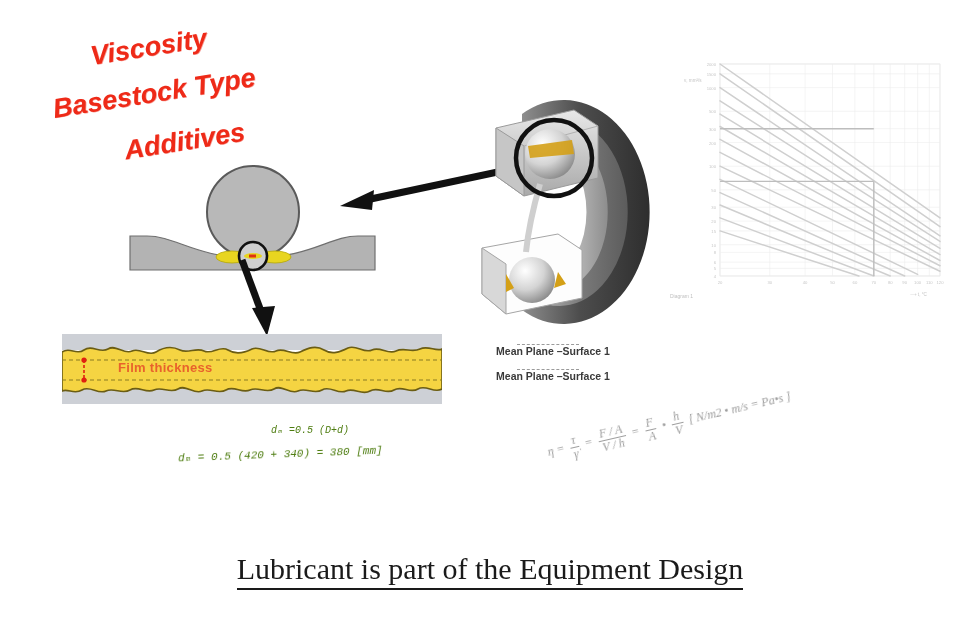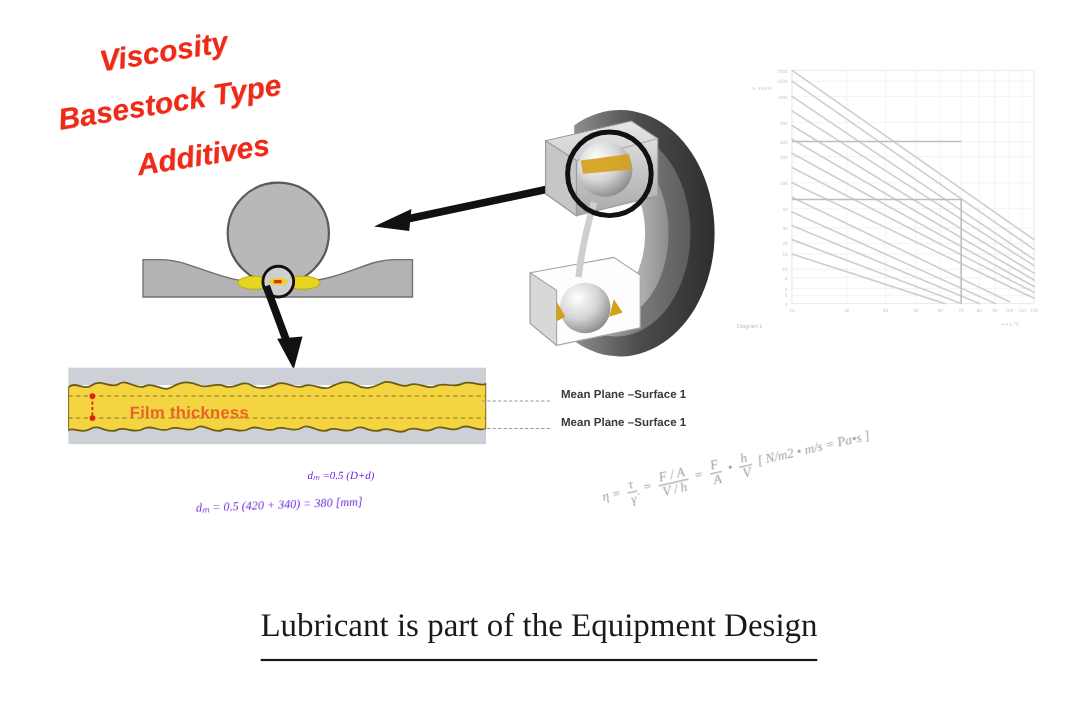--- a/index.html
+++ b/index.html
@@ -83,39 +83,39 @@
     top: 334px;
     width: 380px;
     height: 70px;
   }
   .film-fig svg { display: block; }
   .film-label {
     position: absolute;
     left: 118px;
     top: 360px;
     color: #e8622c;
-    font-size: 15px;
+    font-size: 13px;
     font-weight: bold;
     letter-spacing: .3px;
     white-space: nowrap;
-    margin-top: 7px;
   }
 
   
   .legend {
     position: absolute;
     left: 438px;
     top: 344px;
     width: 230px;
   }
   .legend-row {
     display: flex;
-    align-items: flex-end;
+    align-items: center;
     height: 21px;
     margin-bottom: 4px;
+    flex-direction: column;
   }
   .legend-dash {
     width: 62px;
     height: 0;
     border-top: 1px dashed #9a9a9a;
     margin-right: 10px;
     flex: 0 0 auto;
   }
   .legend-text {
     font-size: 10.5px;
@@ -123,22 +123,22 @@
     font-weight: bold;
     white-space: nowrap;
   }
 
   
   .formula-block {
     position: absolute;
     left: 178px;
     top: 424px;
     width: 230px;
-    color: #6d28d9;
-    font-family: Liberation Serif, serif;
+    color: #4d7c0f;
+    font-family: Liberation Mono, monospace;
     font-style: italic;
   }
   .formula-line {
     white-space: nowrap;
     filter: blur(0.45px);
   }
   .formula-1 {
     font-size: 10px;
     text-align: center;
     padding-left: 34px;
@@ -178,21 +178,21 @@
     right: 0;
     top: 552px;
     text-align: center;
     font-family: "Liberation Serif", serif;
     font-size: 30px;
     color: #1a1a1a;
     white-space: nowrap;
   }
   .headline span {
     border-bottom: 2px solid #1a1a1a;
-    padding-bottom: 14px;
+    padding-bottom: 3px;
   }
 </style>
 </head>
 <body>
 
 <div class="slide">
 
   <div class="keywords">
     <div class="kw kw-0">Viscosity</div>
     <div class="kw kw-1">Basestock Type</div>

